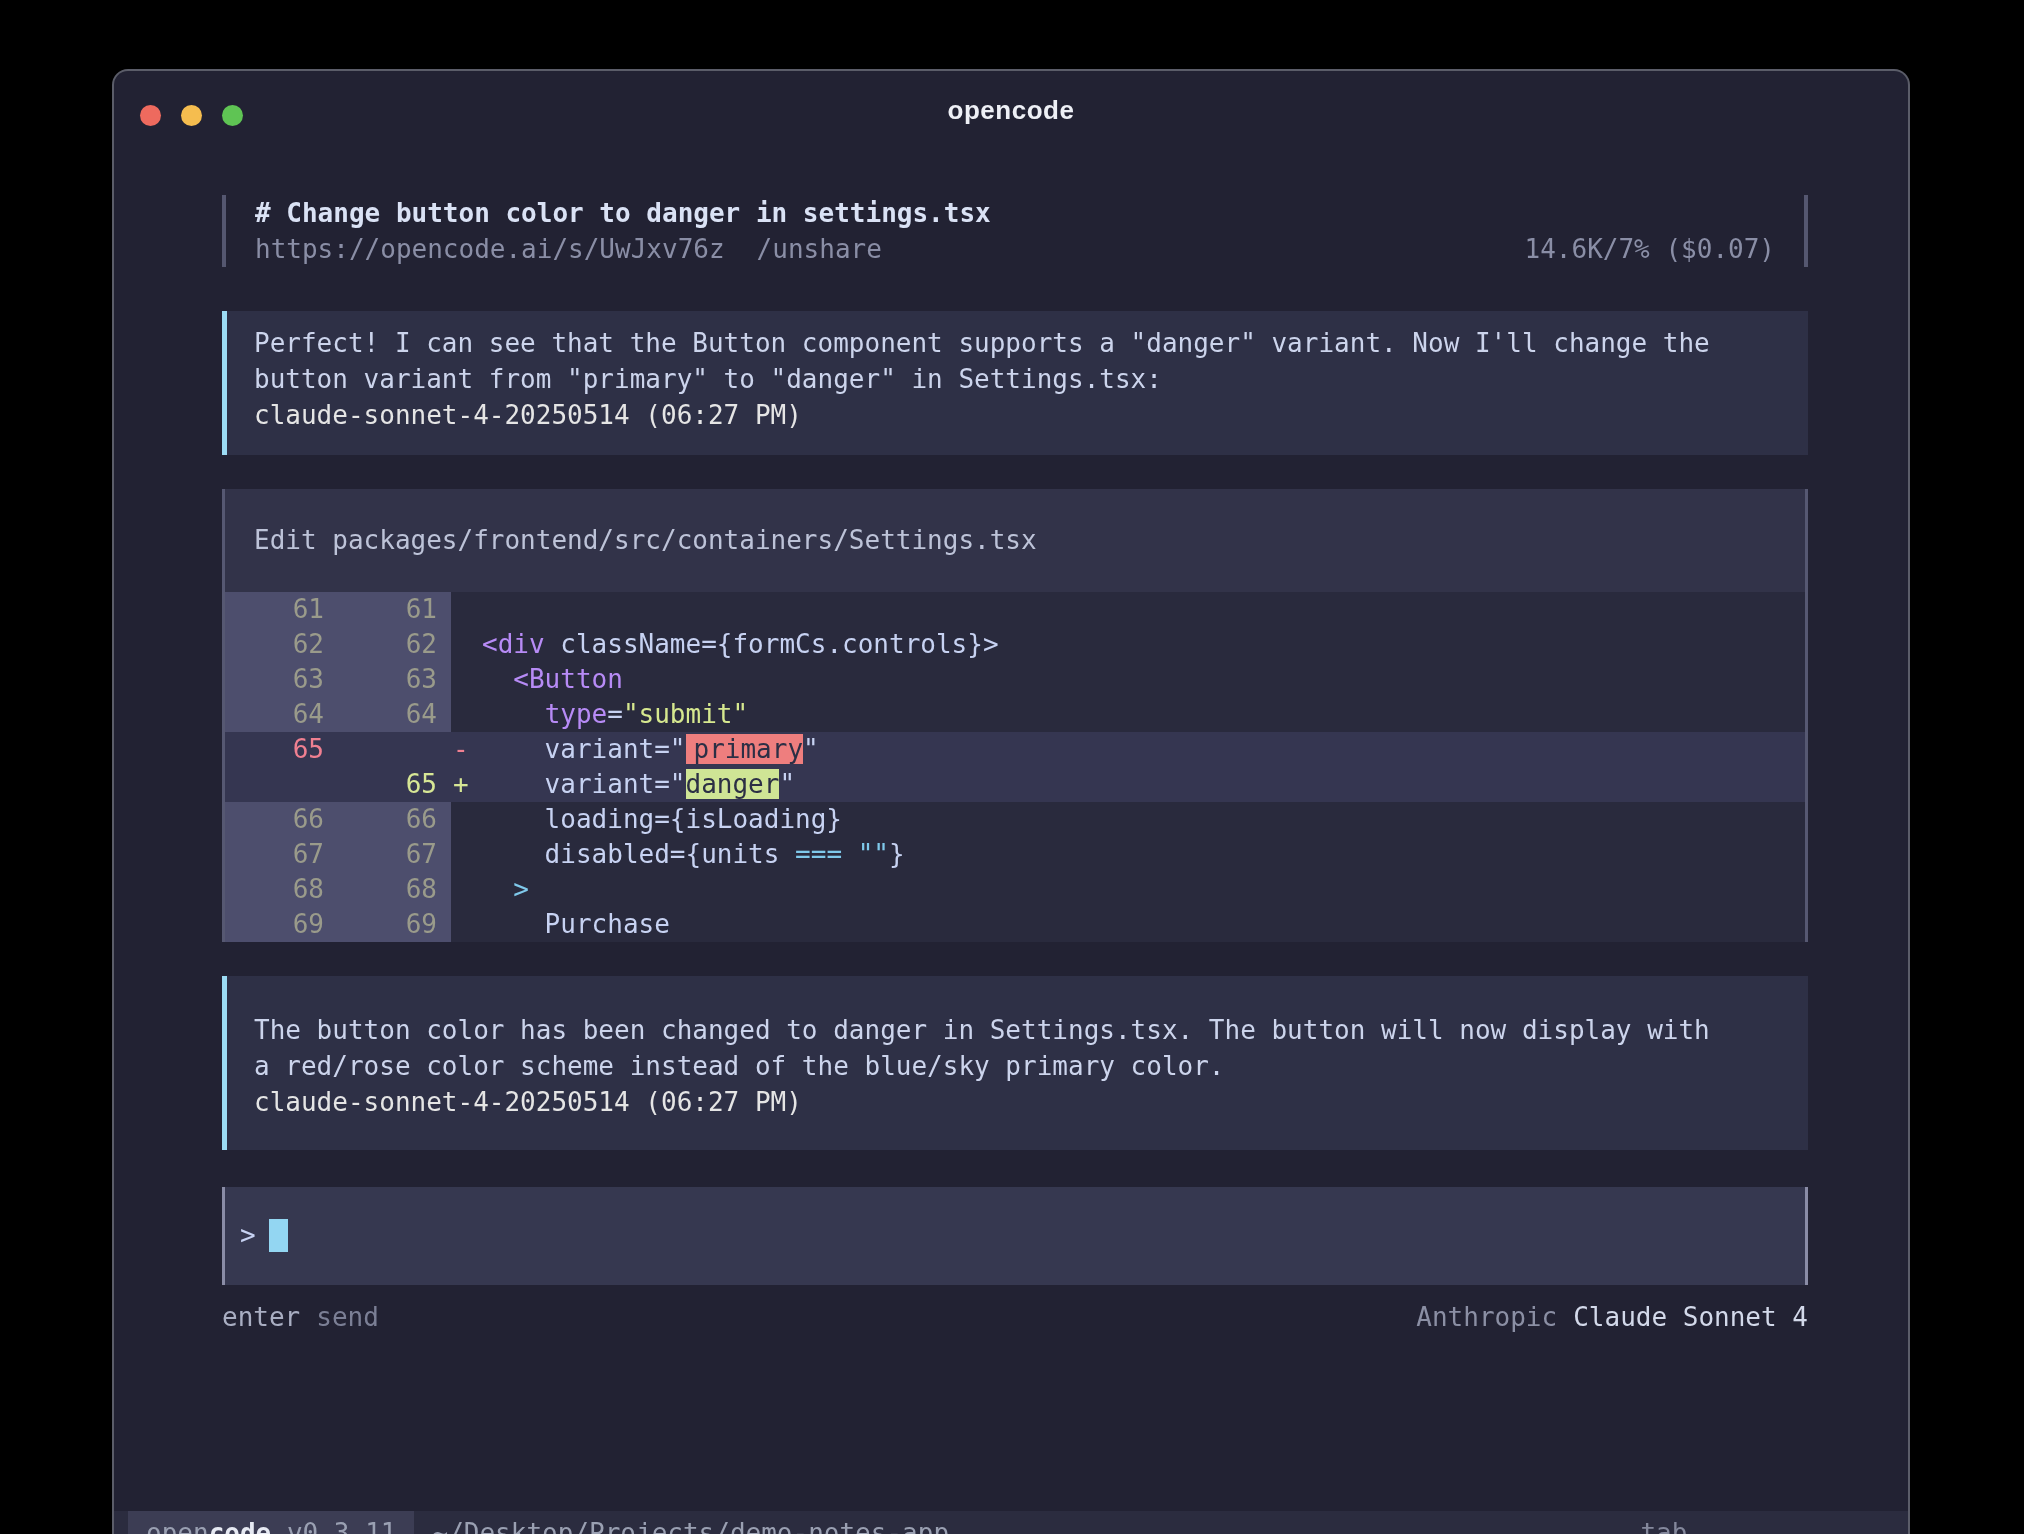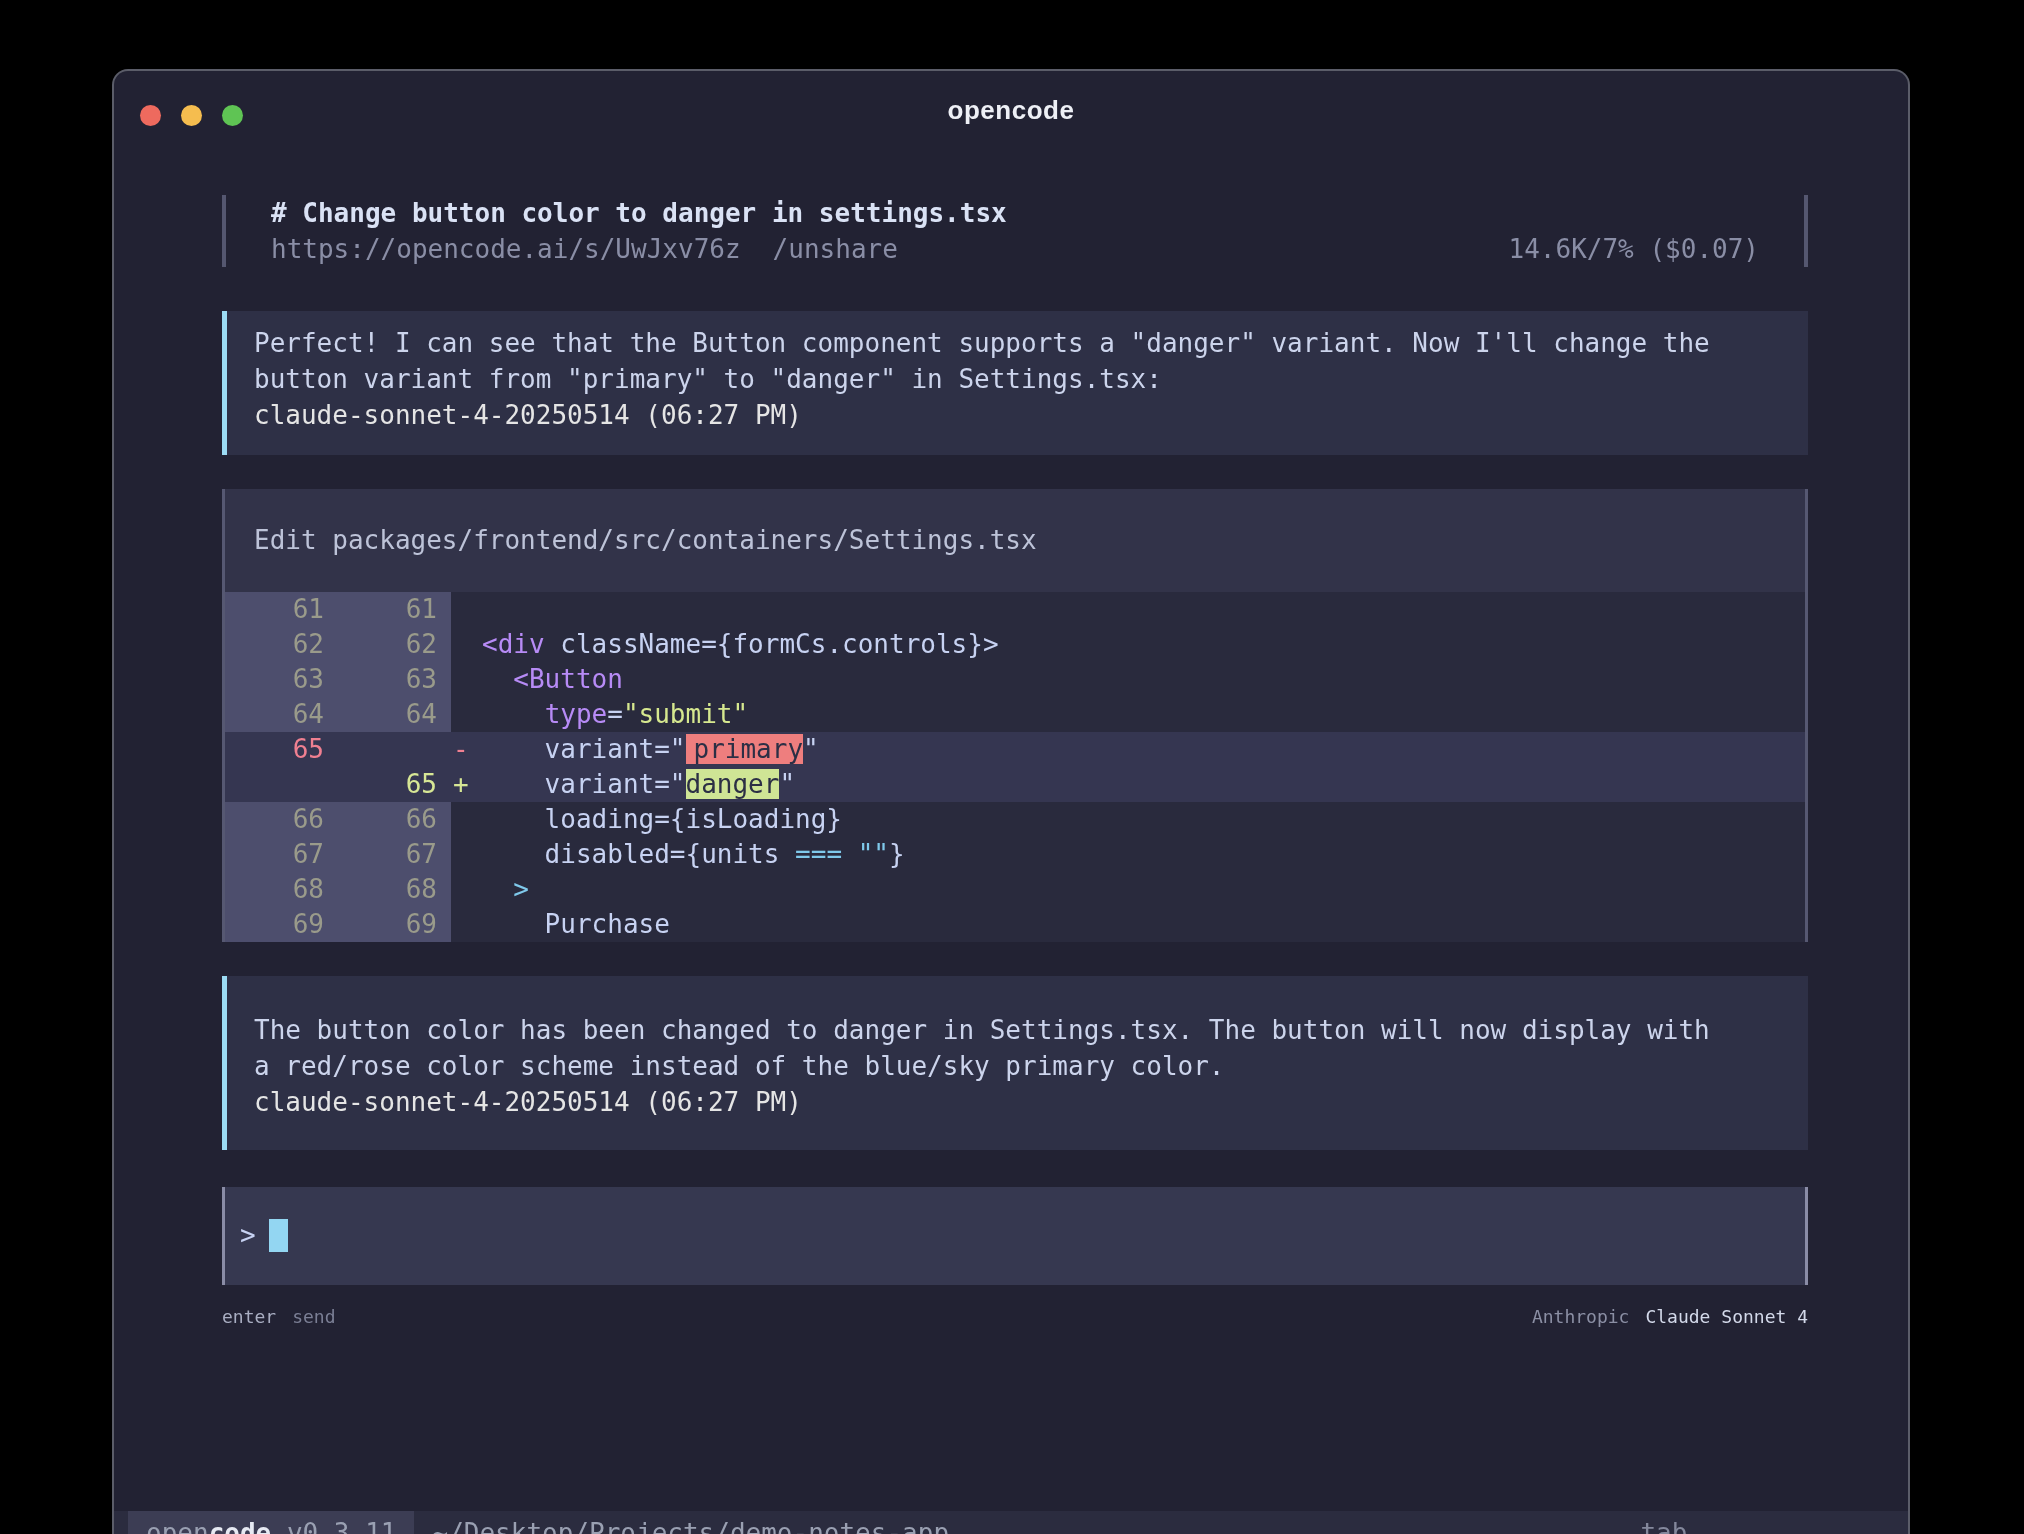--- a/index.html
+++ b/index.html
@@ -22,21 +22,21 @@
   .win-title{
     position:absolute;left:0;right:0;top:24px;text-align:center;
     font-family:"Liberation Sans",sans-serif;font-weight:bold;
     font-size:26px;color:#eef0f6;letter-spacing:0.5px;
   }
   
   .content{position:absolute;left:108px;top:124px;width:1586px;}
   
   .share-header{
     height:72px;border-left:4px solid #555770;border-right:4px solid #555770;
-    padding:0 45px;box-sizing:border-box;
+    padding:0 29px;box-sizing:border-box;
   }
   .sh-title{font-size:26px;line-height:36px;font-weight:bold;color:#dae2f5;}
   .sh-row{display:flex;justify-content:space-between;font-size:26px;line-height:36px;}
   .sh-left{display:flex;}
   .sh-url{color:#8a8ea6;}
   .sh-unshare{color:#8a8ea6;margin-left:32px;}
   .sh-stats{color:#8a8ea6;}
   
   .msg{
     background:#2e3046;border-left:5px solid #9cdbf4;
@@ -80,21 +80,21 @@
     margin-top:37px;height:98px;background:#363850;
     border-left:3px solid #8a8ca6;border-right:3px solid #8a8ca6;
     box-sizing:border-box;padding:30px 0 0 15px;
   }
   .prompt-line{display:flex;align-items:center;height:36px;}
   .prompt-char{font-size:26px;color:#c7d2f2;}
   .caret{width:19px;height:33px;background:#93d6f2;margin-left:13px;}
   
   .hints{
     margin-top:14px;display:flex;justify-content:space-between;
-    font-size:18px;line-height:36px;
+    font-size:26px;line-height:36px;
   }
   .hint-key{color:#a9aec2;}
   .hint-action{color:#7b7f95;margin-left:16px;}
   .hint-provider{color:#8b8fa4;margin-top:44px;}
   .hint-model{color:#d3d9ea;margin-left:16px;}
   
   .footer{
     position:absolute;left:0;right:0;bottom:0;height:44px;background:#2b2c3f;
     display:flex;align-items:stretch;font-size:26px;line-height:44px;
   }

